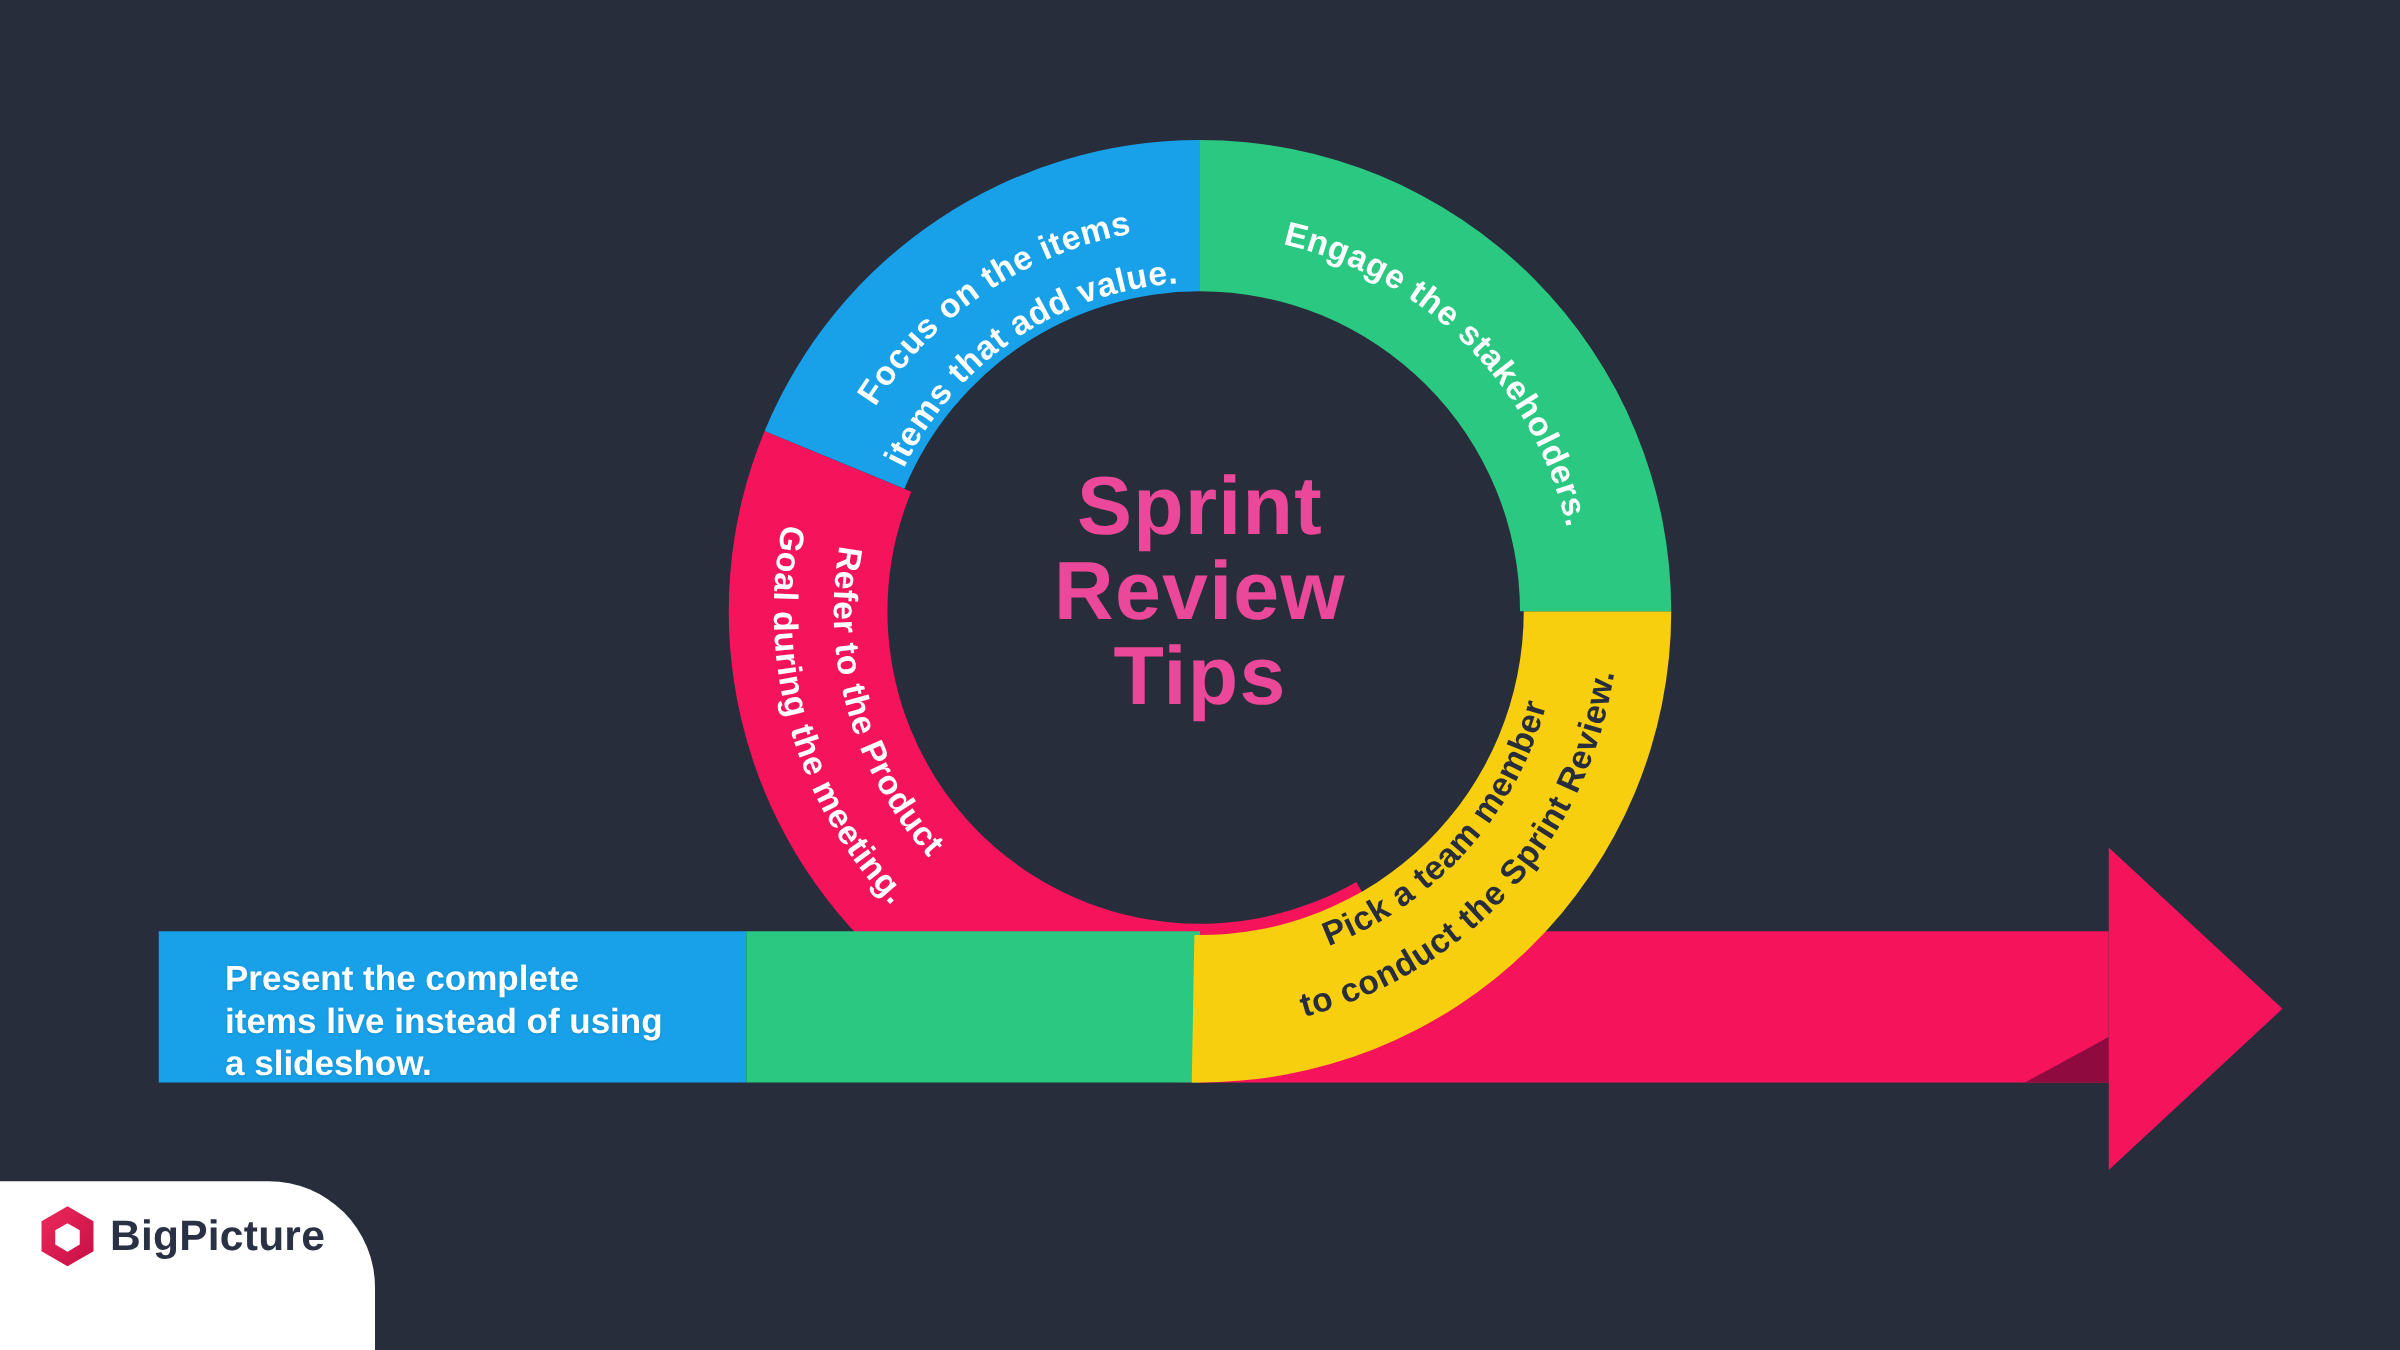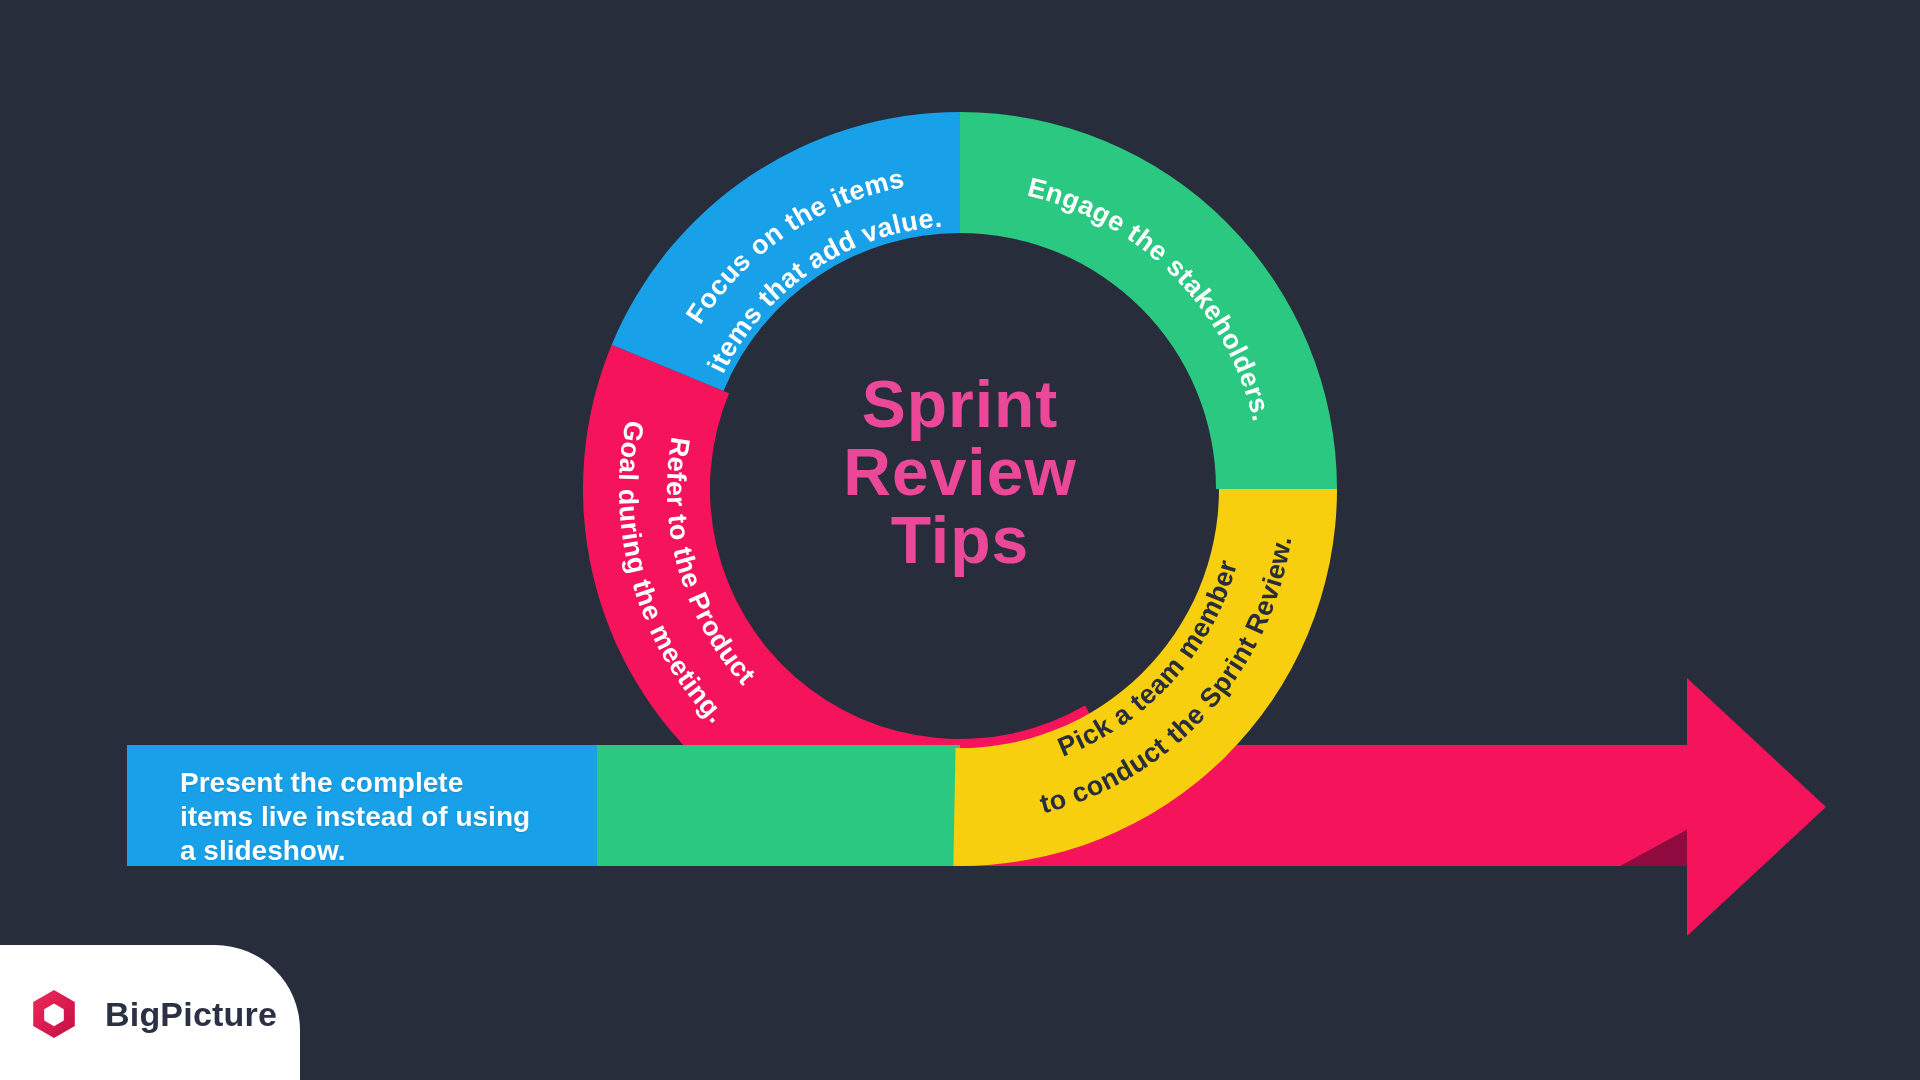--- a/index.html
+++ b/index.html
@@ -50,22 +50,22 @@
     left: 0; top: 945px;
     width: 300px; height: 135px;
     background: #FFFFFF;
     border-top-right-radius: 85px;
     display: flex;
     align-items: flex-start;
   }
   .logo-inner {
     display: flex;
     align-items: center;
-    gap: 27px;
-    margin: 44px 0 0 30px;
+    gap: 10px;
+    margin: 19px 0 0 30px;
   }
   .logo-text {
     color: #2B3144;
     font-size: 34px;
     font-weight: 700;
     letter-spacing: 0.2px;
   }
 </style>
 </head>
 <body>

